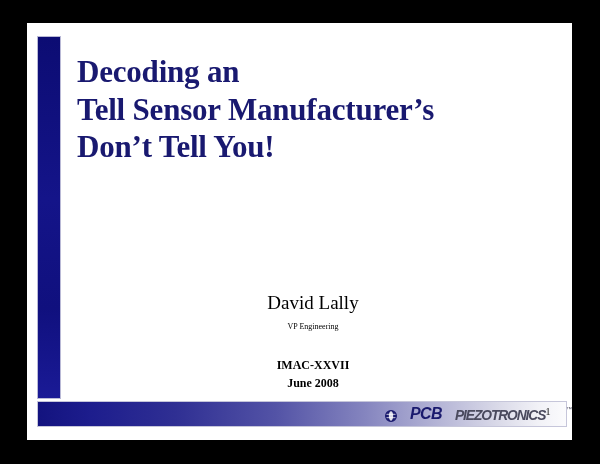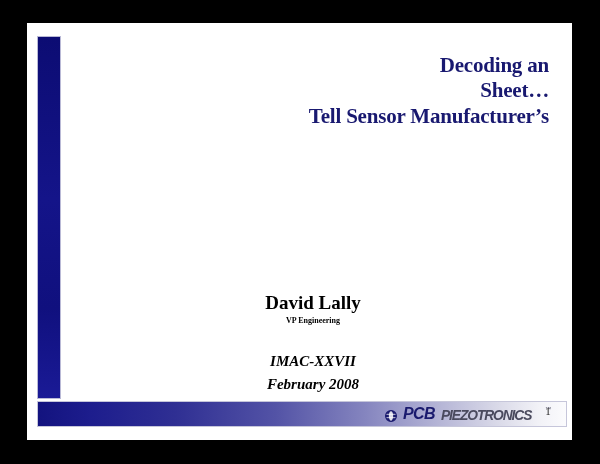--- a/index.html
+++ b/index.html
@@ -65,70 +65,70 @@
     border: 1px solid #c6c6da;
     box-sizing: border-box;
   }
 
   
   #title {
     position: absolute;
     left: 50px;
     top: 30px;
     width: 472px;
-    text-align: right;
+    text-align: left;
     color: #191970;
     font-weight: bold;
-    font-size: 21px;
+    font-size: 31px;
     line-height: 1.21;
     letter-spacing: -0.2px;
   }
   #title .tline { display: block; white-space: nowrap; }
 
   
   #author {
     position: absolute;
     left: 50px;
     top: 268px;
     width: 472px;
     text-align: center;
     color: #000000;
   }
   #author .name {
     display: block;
     font-size: 19px;
-    font-weight: bold;
+    font-weight: normal;
     line-height: 1.25;
+    margin-bottom: 6px;
   }
   #author .role,
   #author .company {
     display: block;
     font-size: 8px;
-    font-weight: bold;
+    font-weight: normal;
     line-height: 1.45;
   }
   #author .event,
   #author .date {
     display: block;
-    font-size: 15px;
+    font-size: 12px;
     font-weight: bold;
     line-height: 1.5;
-    font-style: italic;
   }
   #author .event { margin-top: 24px; }
 
   
   #logo {
     position: absolute;
     left: 358px;
     top: 381px;
     height: 20px;
     display: flex;
     align-items: center;
-    gap: 6px;
+    gap: 13px;
   }
   #logo .mark {
     width: 12px; height: 12px;
     display: block;
   }
   #logo .pcb {
     font-family: "Liberation Sans", sans-serif;
     font-size: 16px;
     font-weight: bold;
     font-style: italic;
@@ -171,29 +171,29 @@
 
 <div id="frame">
 
   <div id="slide">
 
     <div id="vbar"></div>
     <div id="hbar"></div>
 
     <div id="title">
       <span class="tline">Decoding an</span>
-      <span class="tline">Sheet…</span>
       <span class="tline">Tell Sensor Manufacturer’s</span>
+      <span class="tline">Don’t Tell You!</span>
     </div>
 
     <div id="author">
       <span class="name">David Lally</span>
       <span class="role">VP Engineering</span>
       <span class="event">IMAC-XXVII</span>
-      <span class="date">February 2008</span>
+      <span class="date">June 2008</span>
     </div>
 
     <div id="logo">
       <span class="mark">
         <svg width="12" height="12" viewBox="0 0 12 12" aria-hidden="true">
           <circle cx="6" cy="6" r="5.4" fill="#1a1a6e"></circle>
           <path d="M6 0.6 C3.1 2.6 3.1 9.4 6 11.4 C8.9 9.4 8.9 2.6 6 0.6 Z" fill="#ffffff" opacity="0.85"></path>
           <path d="M0.8 4.3 H11.2 M0.8 7.7 H11.2" stroke="#ffffff" stroke-width="0.9" opacity="0.85"></path>
           <circle cx="6" cy="6" r="5.4" fill="none" stroke="#1a1a6e" stroke-width="1.2"></circle>
         </svg>

